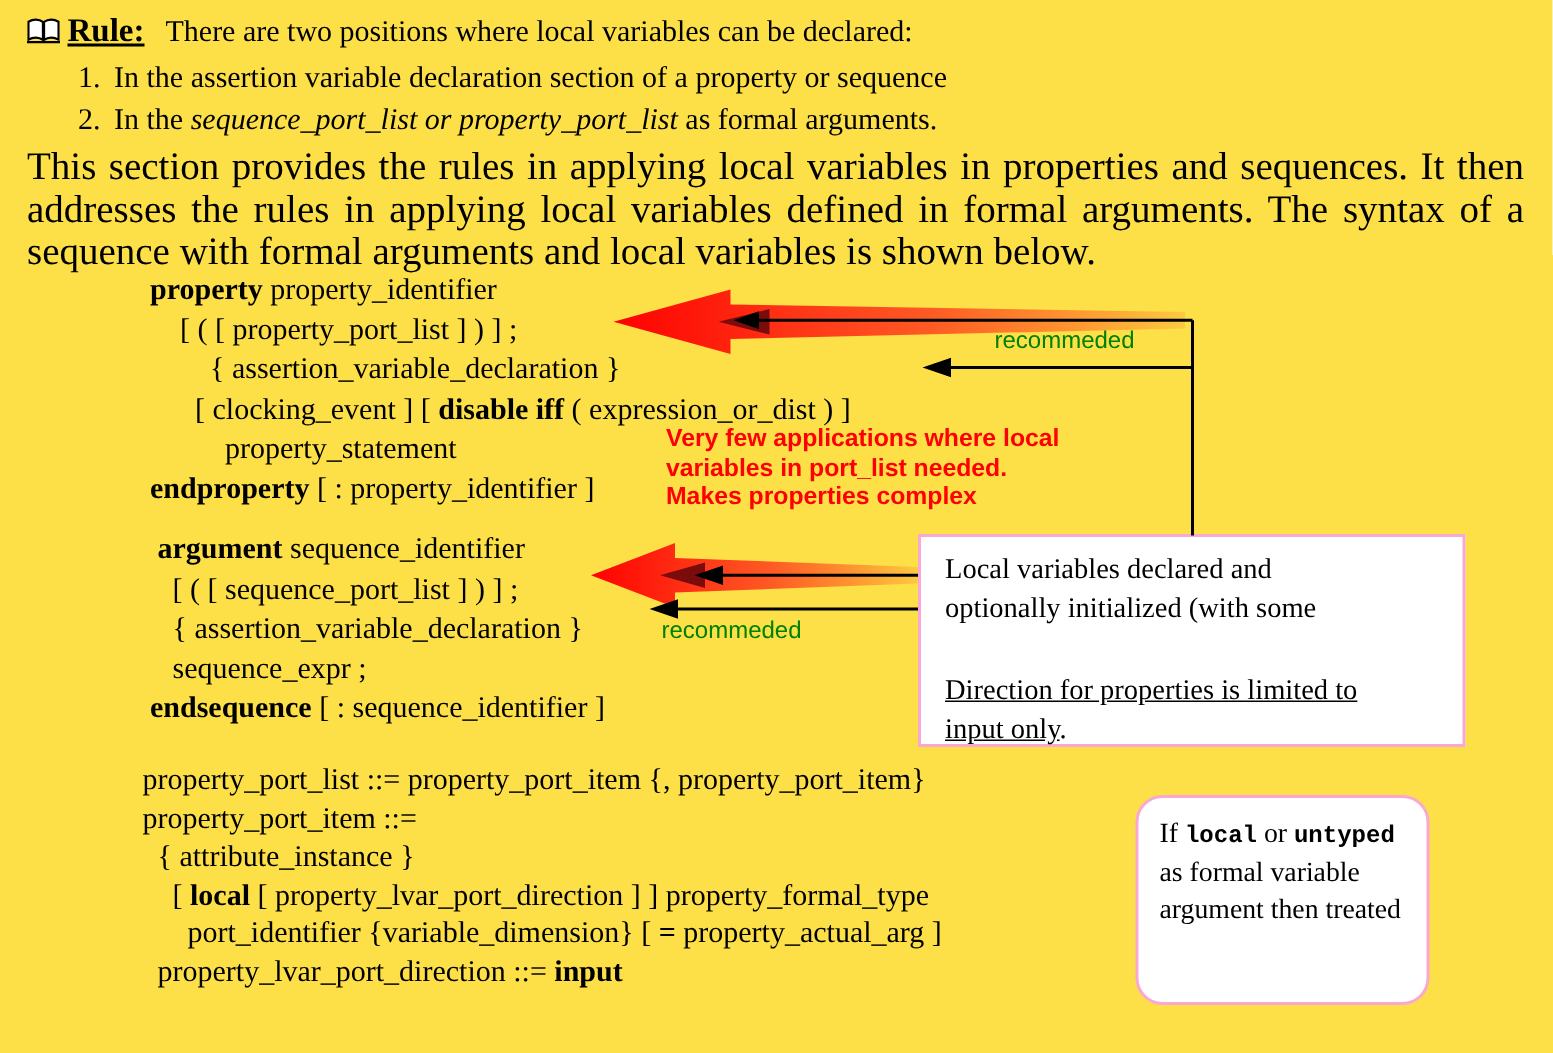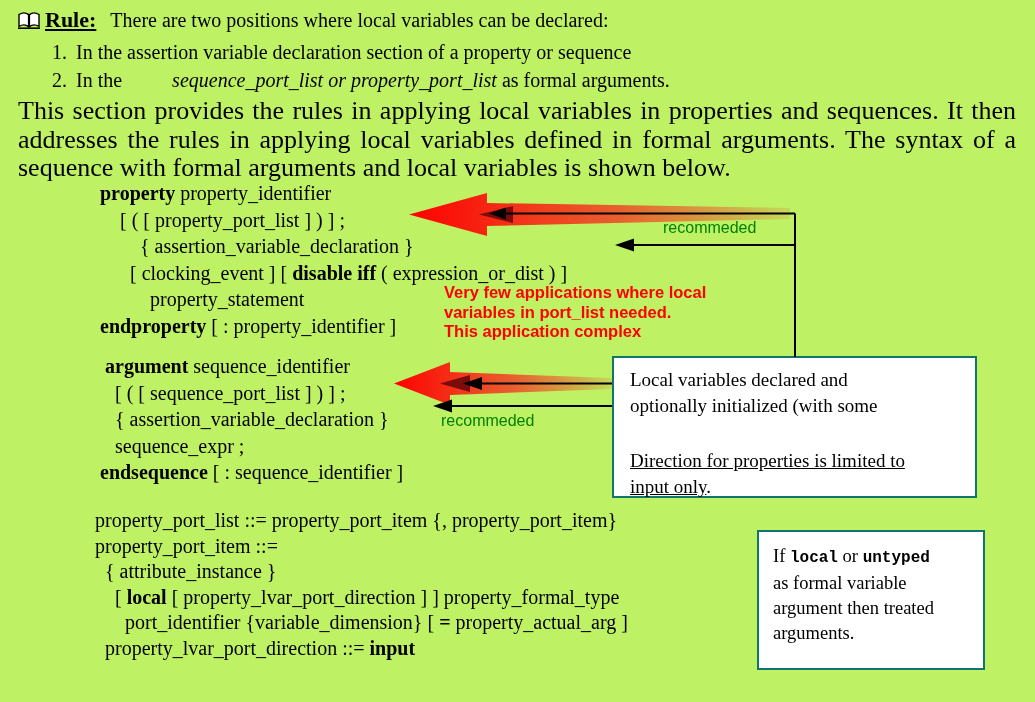--- a/index.html
+++ b/index.html
@@ -9,21 +9,21 @@
     background: #ffffff;
   }
   body {
     font-family: "Liberation Serif", serif;
     color: #000000;
   }
   #page {
     position: relative;
     width: 1035px;
     height: 702px;
-    background: #bef264;
+    background: #fde047;
     overflow: hidden;
   }
 
   
   .prose {
     position: absolute;
     left: 18px;
     top: 6px;
     width: 1000px;
   }
@@ -62,21 +62,21 @@
     position: absolute;
     left: 34px;
   }
   .para {
     font-size: 26px;
     line-height: 28.5px;
     text-align: justify;
     margin-top: 3px;
     width: 998px;
   }
-  .ital { font-style: italic; margin-left: 45px; }
+  .ital { font-style: italic; }
 
   
   .code {
     position: absolute;
     font-family: "Liberation Serif", serif;
     font-size: 20px;
     line-height: 26.5px;
     white-space: pre;
   }
   .code b { font-weight: bold; }
@@ -106,41 +106,42 @@
     font-weight: normal;
     color: #008000;
     white-space: nowrap;
   }
   #green-1 { left: 663px; top: 219px; }
   #green-2 { left: 441px; top: 412px; }
 
   
   .callout {
     position: absolute;
-    border: 2px solid #0f766e;
+    border: 2px solid #f9a8d4;
     background: #ffffff;
     box-sizing: border-box;
     font-size: 19px;
     line-height: 26px;
   }
   #callout-local {
     left: 612px;
     top: 356px;
     width: 365px;
     height: 142px;
     padding: 9px 10px 0 16px;
   }
   #callout-untyped {
     left: 757px;
     top: 530px;
-    width: 228px;
+    width: 196px;
     height: 140px;
     padding: 12px 10px 0 14px;
     font-size: 18.5px;
     line-height: 25px;
+    border-radius: 18px;
   }
   .u { text-decoration: underline; margin-top: 29px; }
   .mono {
     font-family: "Liberation Mono", monospace;
     font-size: 16px;
     font-weight: bold;
   }
 
   
   #overlay {
@@ -193,37 +194,36 @@
 
   <div class="code" id="bnf-block">property_port_list ::= property_port_item {, property_port_item}
 property_port_item ::=
   { attribute_instance }
     [ <b>local</b> [ property_lvar_port_direction ] ] property_formal_type
       port_identifier {variable_dimension} [ <b>=</b> property_actual_arg ]
   property_lvar_port_direction ::= <b>input</b></div>
 
   <div class="red-note"><span>Very few applications where local</span>
 <span>variables in port_list needed.</span>
-<span>This application complex</span></div>
+<span>Makes properties complex</span></div>
 
   <div class="green-label" id="green-1">recommeded</div>
   <div class="green-label" id="green-2">recommeded</div>
 
   <div class="callout" id="callout-local">
     <div>Local variables declared and</div>
     <div>optionally initialized (with some</div>
     <div class="u">Direction for properties is limited to</div>
     <div><span class="u">input only</span><span>.</span></div>
   </div>
 
   <div class="callout" id="callout-untyped">
     <div><span>If </span><span class="mono">local</span><span> or </span><span class="mono">untyped</span></div>
     <div>as formal variable</div>
     <div>argument then treated</div>
-    <div>arguments.</div>
   </div>
 
   <svg id="overlay" viewBox="0 0 1035 702" xmlns="http://www.w3.org/2000/svg">
     <defs>
       <linearGradient id="redfade1" x1="1" y1="0" x2="0" y2="0">
         <stop offset="0" stop-color="#ff0000" stop-opacity="0.10"></stop>
         <stop offset="0.45" stop-color="#ff1111" stop-opacity="0.65"></stop>
         <stop offset="1" stop-color="#ff0000" stop-opacity="1"></stop>
       </linearGradient>
       <linearGradient id="redfade2" x1="1" y1="0" x2="0" y2="0">

